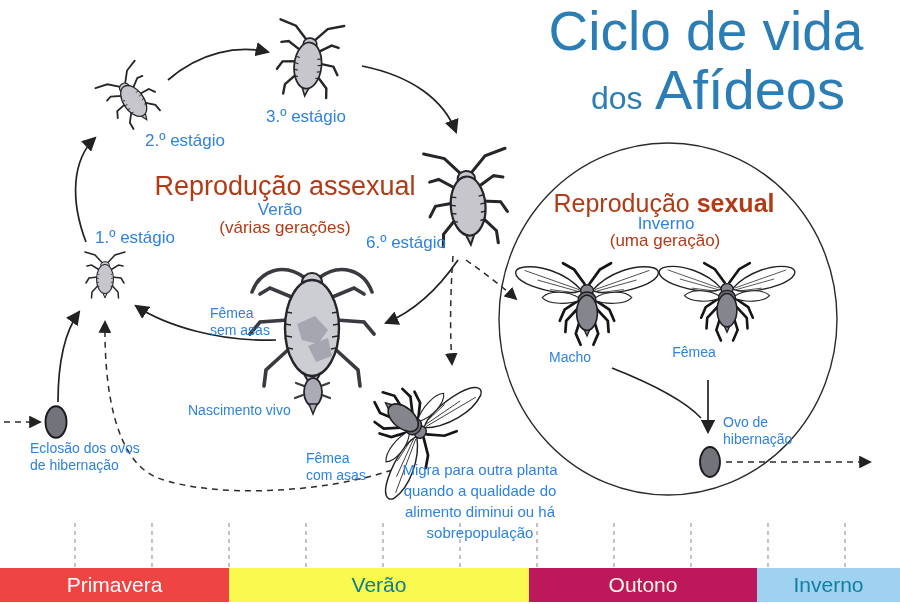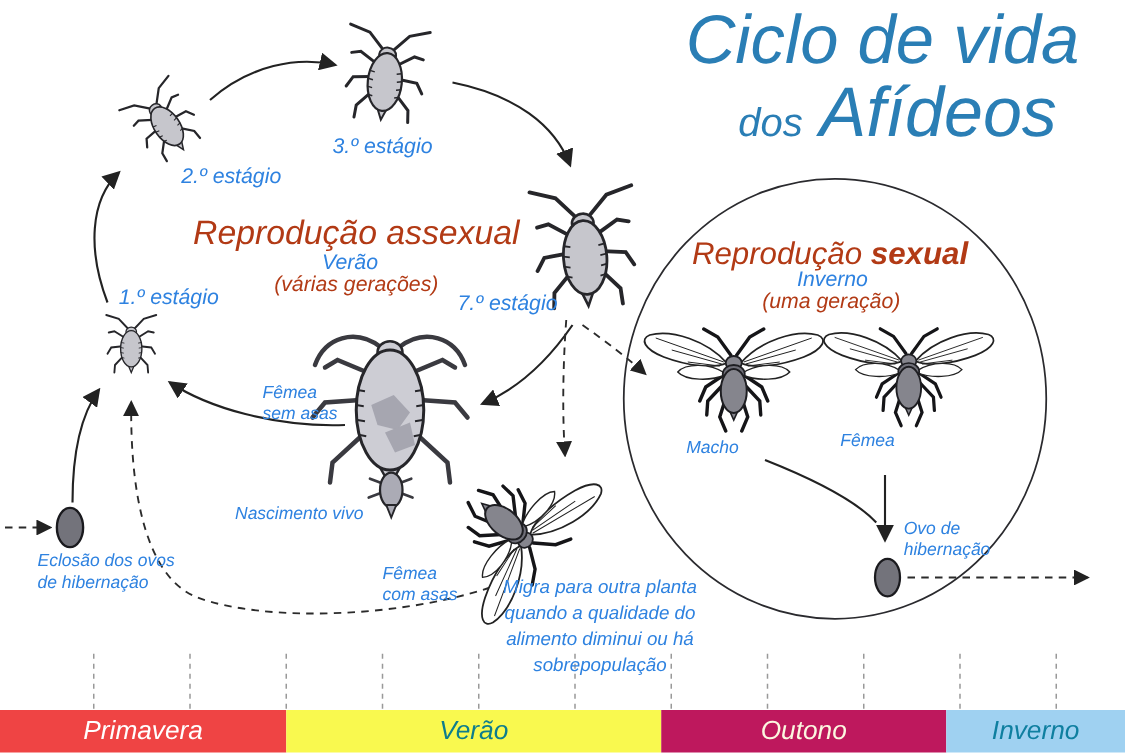--- a/index.html
+++ b/index.html
@@ -1,18 +1,18 @@
 <!DOCTYPE html>
 <html><head>
 <meta charset="utf-8">
 <style>
   html,body{margin:0;padding:0;background:#e8e8e8;}
   #canvas{
     position:relative;width:900px;height:604px;background:#ffffff;
-    overflow:hidden;font-family:"Liberation Sans",sans-serif;font-style:italic;
+    overflow:hidden;font-family:"Liberation Sans",sans-serif;
   }
   svg.layer{position:absolute;left:0;top:0;}
   .lbl{
     position:absolute;color:#2E82E0;font-size:14px;line-height:1.22;
     white-space:pre-line;
   }
   .ctr{transform:translateX(-50%);text-align:center;}
   .red{color:#B23A15;}
   .stage-lbl{font-size:17px;}
   .title{
@@ -144,21 +144,21 @@
   <div class="lbl ctr sub" style="left:280px;top:200px;">Verão</div>
   <div class="lbl ctr red h-sexual" style="left:664px;top:188px;"><span>Reprodução </span><span class="bold">sexual</span></div>
 
   <div class="lbl ctr red sub" style="left:285px;top:218px;">(várias gerações)</div>
   <div class="lbl ctr sub" style="left:666px;top:214px;">Inverno</div>
   <div class="lbl ctr red sub" style="left:665px;top:231px;">(uma geração)</div>
 
   <div class="lbl ctr stage-lbl" style="left:135px;top:228px;">1.º estágio</div>
   <div class="lbl ctr stage-lbl" style="left:185px;top:131px;">2.º estágio</div>
   <div class="lbl ctr stage-lbl" style="left:306px;top:107px;">3.º estágio</div>
-  <div class="lbl ctr stage-lbl" style="left:406px;top:233px;">7.º estágio</div>
+  <div class="lbl ctr stage-lbl" style="left:406px;top:233px;">6.º estágio</div>
 
   <div class="lbl" style="left:210px;top:305px;">Fêmea
 sem asas</div>
   <div class="lbl" style="left:188px;top:402px;">Nascimento vivo</div>
   <div class="lbl" style="left:306px;top:450px;">Fêmea
 com asas</div>
   <div class="lbl ctr migra" style="left:480px;top:459px;">Migra para outra planta
 quando a qualidade do
 alimento diminui ou há
 sobrepopulação</div>

